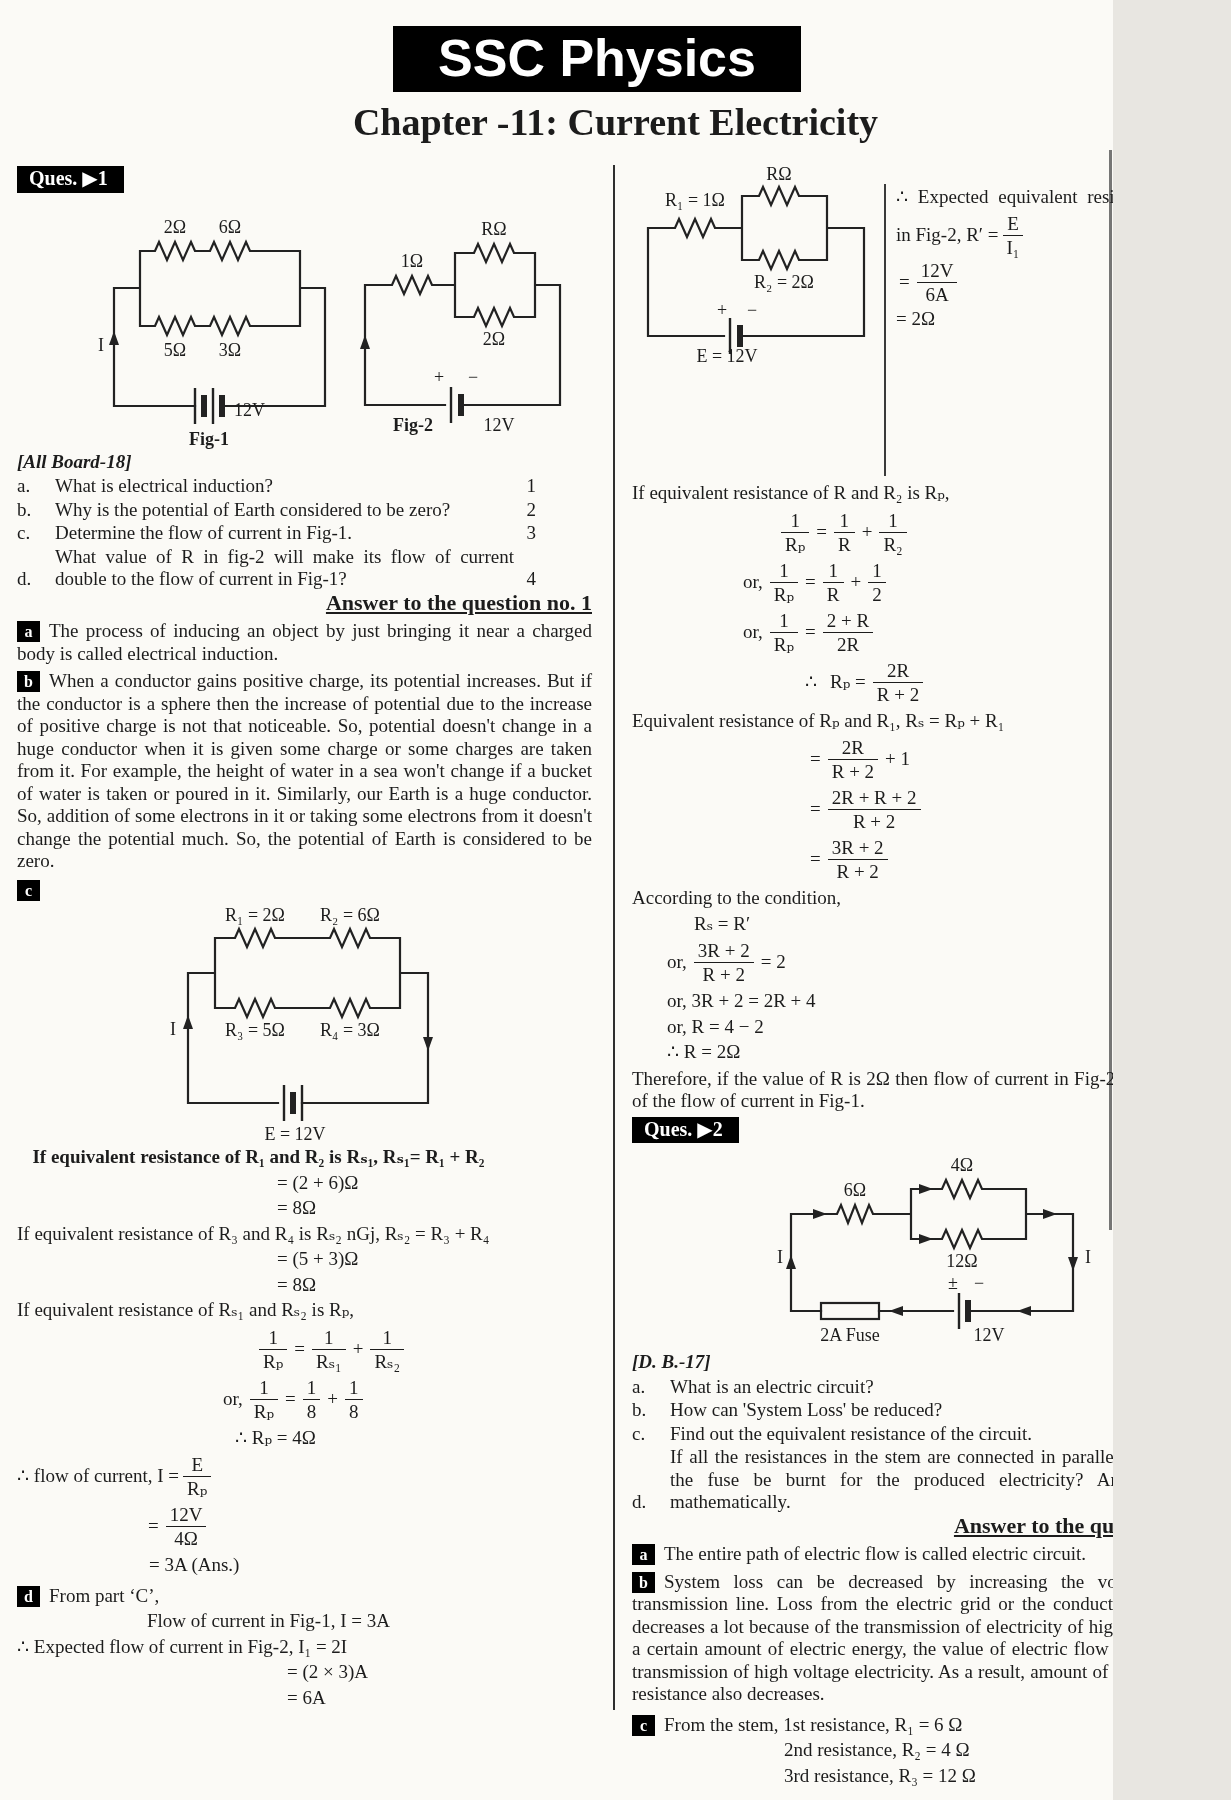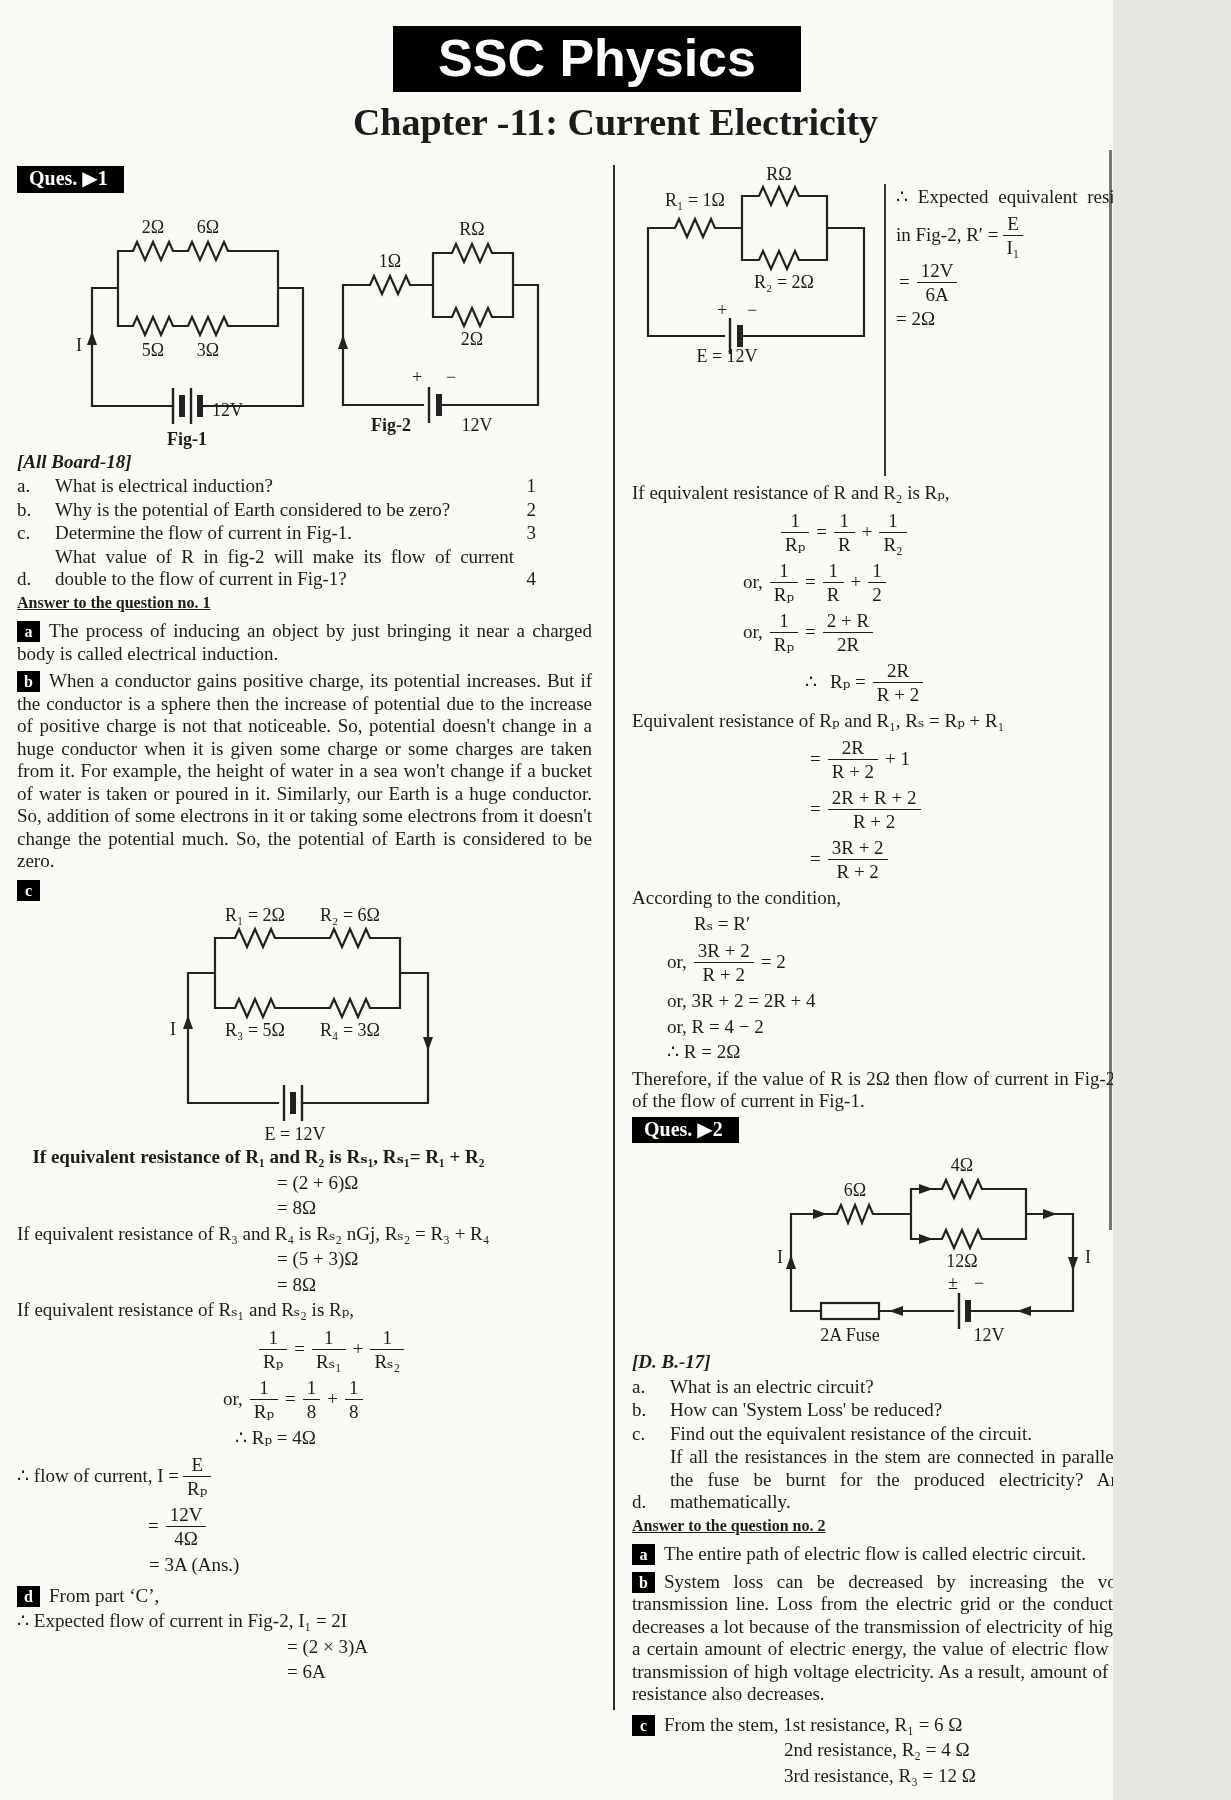--- a/index.html
+++ b/index.html
@@ -10,27 +10,27 @@
           font-size:52px;text-align:center;line-height:64px;}
   .chapter{position:absolute;top:100px;left:0;width:1231px;text-align:center;
            font-size:38px;font-weight:bold;margin:0;}
   .col-divider{position:absolute;left:613px;top:165px;width:2px;height:1545px;background:#2e2e2e;}
   .edge-artifact{position:absolute;right:1px;top:150px;width:3px;height:1080px;background:#4a4a4a;opacity:.75;}
   .col{position:absolute;top:166px;font-size:19px;line-height:22.5px;}
   .col.left{left:17px;width:575px;}
   .col.right{left:632px;width:588px;}
   .qbadge{display:inline-block;background:#000;color:#fff;font-weight:bold;font-size:20px;
           padding:1px 16px 3px 12px;margin-bottom:4px;}
-  .figrow{display:flex;justify-content:center;align-items:flex-start;padding:4px 10px 0 30px;}
+  .figrow{display:flex;justify-content:flex-end;align-items:flex-start;padding:4px 10px 0 30px;}
   .board{font-style:italic;font-weight:bold;text-align:left;padding-right:6px;margin:2px 0;}
   .qrow{display:flex;align-items:flex-end;padding-right:56px;margin:1px 0;}
   .qn{width:38px;flex:none;}
   .qt{flex:1;text-align:justify;}
   .qm{width:22px;flex:none;text-align:right;}
-  .ans-head{text-align:left;font-weight:bold;font-size:16px;text-decoration:underline;margin:0 0 6px;}
+  .ans-head{text-align:right;font-weight:bold;font-size:22px;text-decoration:underline;margin:0 0 6px;}
   .abadge{display:inline-block;background:#000;color:#fff;font-weight:bold;font-size:16px;
           width:23px;height:21px;line-height:21px;text-align:center;margin-right:9px;}
   p.ans{margin:5px 0;text-align:justify;}
   .cfig-wrap{text-align:center;margin:2px 0 0;}
   .eqline{display:flex;align-items:center;margin:5px 0;}
   .eqplain{margin:3px 0;}
   .frac{display:inline-block;vertical-align:middle;text-align:center;line-height:21px;margin:0 4px;}
   .frac .num{display:block;border-bottom:1.7px solid #1c1c1c;padding:0 4px 1px;}
   .frac .den{display:block;padding:1px 4px 0;}
   .op{margin:0 3px;}
@@ -221,20 +221,21 @@
     <div class="eqline" style="margin-left:128px">
       <span class="op">=</span>
       <span class="frac">
           <span class="num">12V</span>
           <span class="den">4Ω</span>
         </span>
     </div>
     <div class="eqplain" style="margin-left:132px">= 3A (Ans.)</div>
 
     <div class="dline" style="margin-top:8px"><span class="abadge">d</span><span>From part ‘C’,</span></div>
+    <div class="dline" style="margin-left:130px">Flow of current in Fig-1, I = 3A</div>
     <div class="dline">∴ Expected flow of current in Fig-2, I₁  = 2I</div>
     <div class="dline" style="margin-left:270px">= (2 × 3)A</div>
     <div class="dline" style="margin-left:270px">= 6A</div>
   </section>
 
   <section class="col right">
     <div class="toprow">
       <svg width="250" height="198" viewBox="0 0 250 198">
         <g>
           <path class="wire" d="M16,62 H38 M88,62 H110 M110,30 V94 M195,30 V94 M110,30 H122 M172,30 H195 M110,94 H122 M172,94 H195 M195,62 H232 M16,62 V170 M232,62 V170 M16,170 H92 M108,170 H232"></path>

